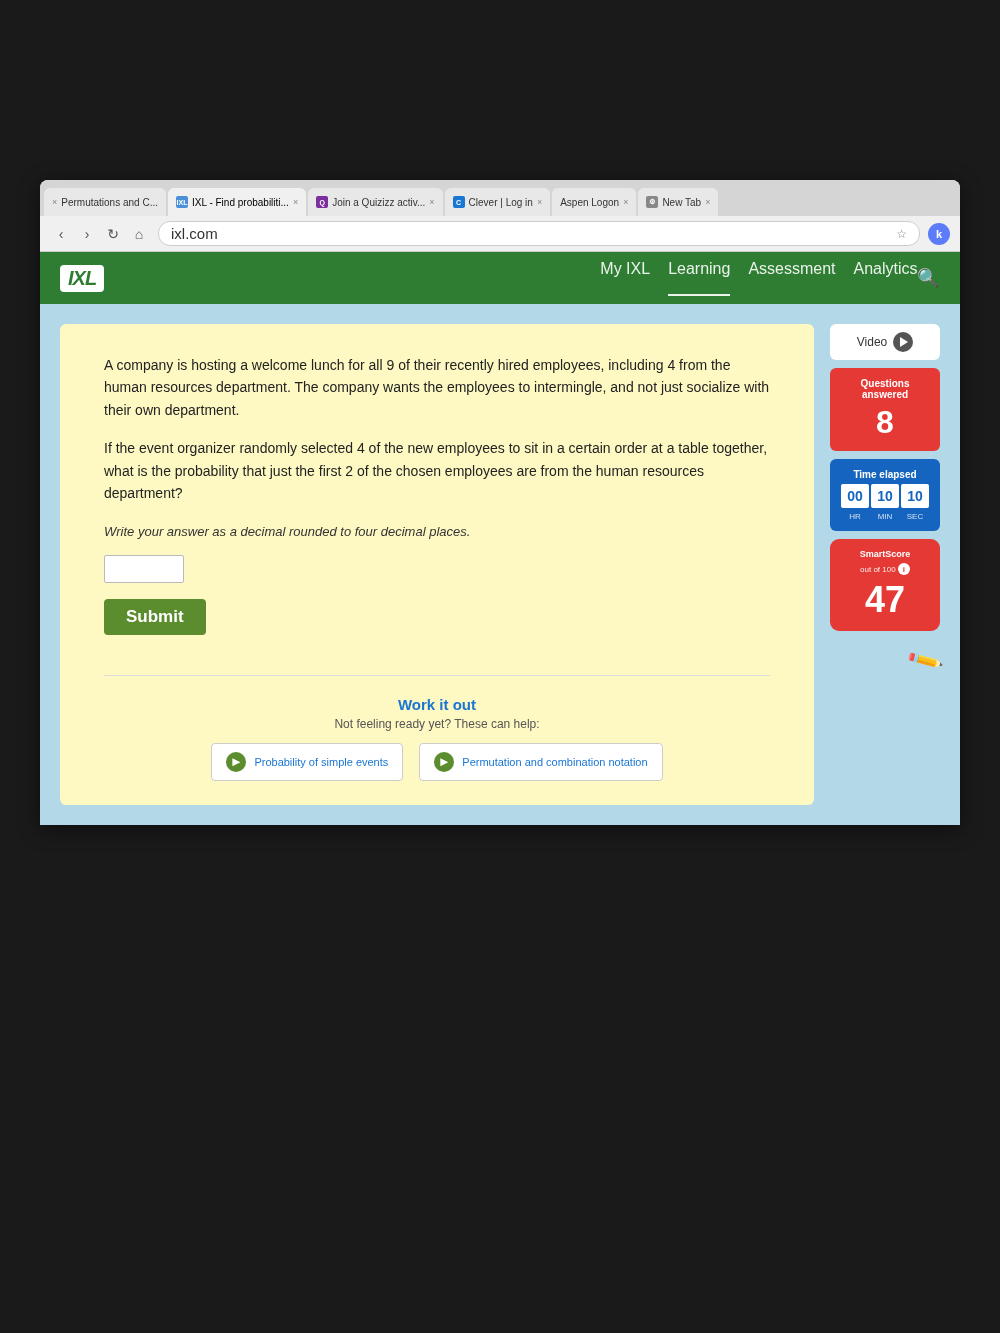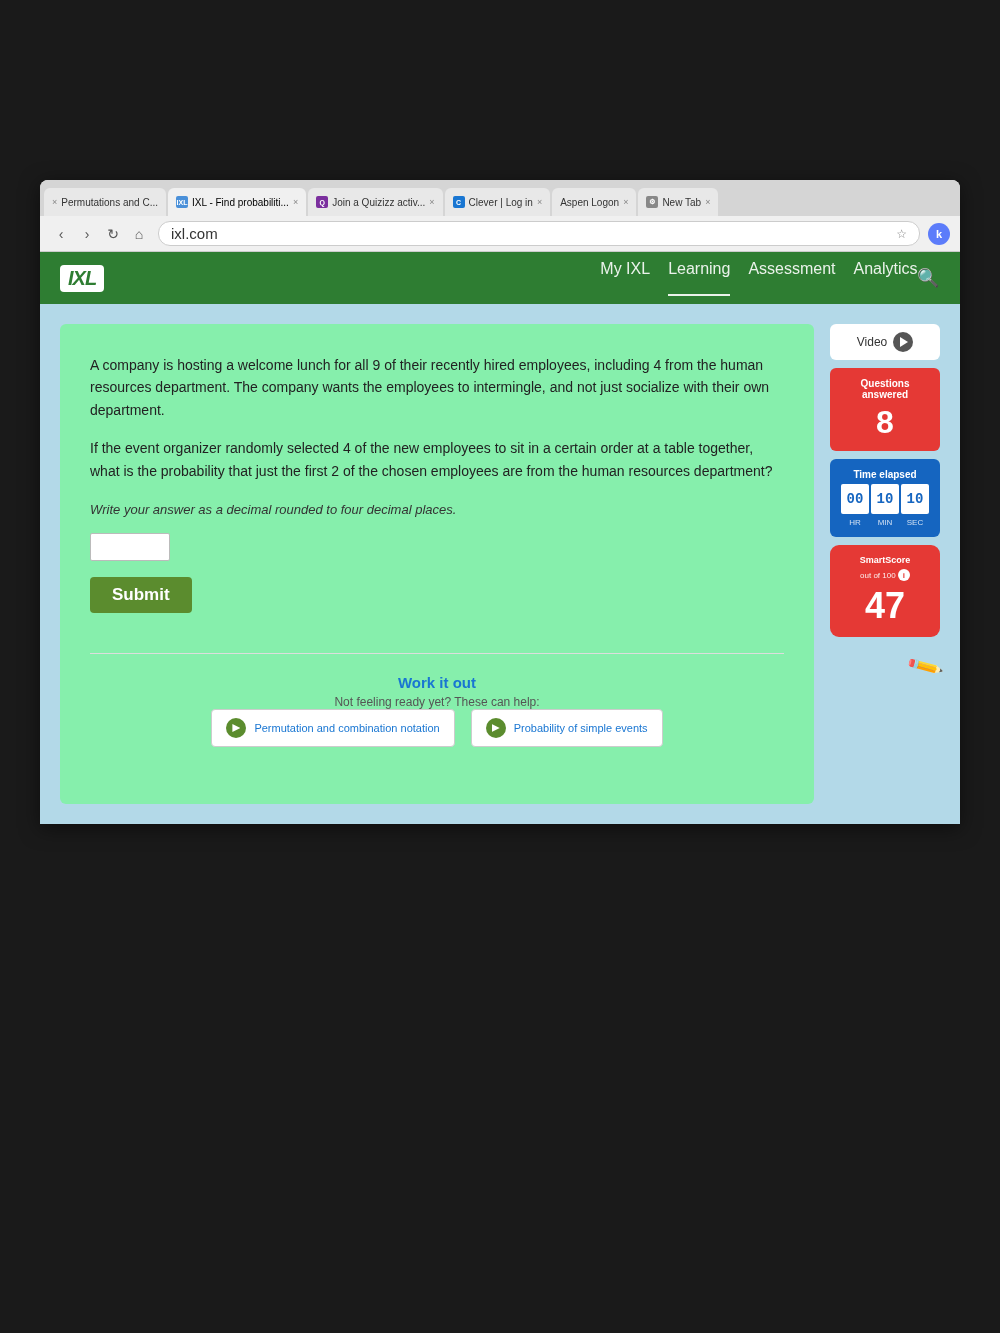--- a/index.html
+++ b/index.html
@@ -217,23 +217,23 @@
       display: flex;
       background: #b3d9e8;
       padding: 20px;
       gap: 16px;
       min-height: 520px;
     }
 
     
     .question-area {
       flex: 1;
-      background: #86efac;
+      background: #fef9c3;
       border-radius: 6px;
-      padding: 30px 30px 24px;
+      padding: 30px 44px 24px;
       position: relative;
     }
 
     .question-text {
       font-size: 14px;
       line-height: 1.6;
       color: #222;
       margin-bottom: 20px;
     }
     .question-text p { margin-bottom: 16px; }
@@ -276,21 +276,21 @@
     .work-it-out-title {
       color: #1976d2;
       font-size: 15px;
       font-weight: bold;
       margin-bottom: 4px;
       cursor: pointer;
     }
     .work-it-out-subtitle {
       color: #555;
       font-size: 12px;
-      margin-bottom: 0;
+      margin-bottom: 12px;
     }
     .help-cards {
       display: flex;
       gap: 16px;
       justify-content: center;
     }
     .help-card {
       display: flex;
       align-items: center;
       gap: 8px;
@@ -394,26 +394,25 @@
       gap: 2px;
       justify-content: center;
       margin-bottom: 4px;
     }
     .time-box {
       background: white;
       color: #1565c0;
       font-size: 14px;
       font-weight: bold;
       width: 28px;
-      height: 30px;
+      height: 24px;
       display: flex;
       align-items: center;
       justify-content: center;
       border-radius: 2px;
-      font-family: Liberation Mono, monospace;
     }
     .time-labels {
       display: flex;
       gap: 2px;
       justify-content: center;
     }
     .time-label {
       font-size: 8px;
       color: rgba(255,255,255,0.8);
       width: 28px;
@@ -537,27 +536,27 @@
 
         
         <div class="work-it-out">
           <div class="work-it-out-title">Work it out</div>
           <div class="work-it-out-subtitle">Not feeling ready yet? These can help:</div>
           <div class="help-cards">
             <div class="help-card">
               <div class="help-card-icon">
                 <div class="help-card-icon-inner"></div>
               </div>
-              <span>Permutation and combination notation</span>
+              <span>Probability of simple events</span>
             </div>
             <div class="help-card">
               <div class="help-card-icon">
                 <div class="help-card-icon-inner"></div>
               </div>
-              <span>Probability of simple events</span>
+              <span>Permutation and combination notation</span>
             </div>
           </div>
         </div>
       </div>
 
       <div class="side-panel">
 
         <div class="side-card video-card">
           <span class="video-label">Video</span>
           <div class="video-play">

